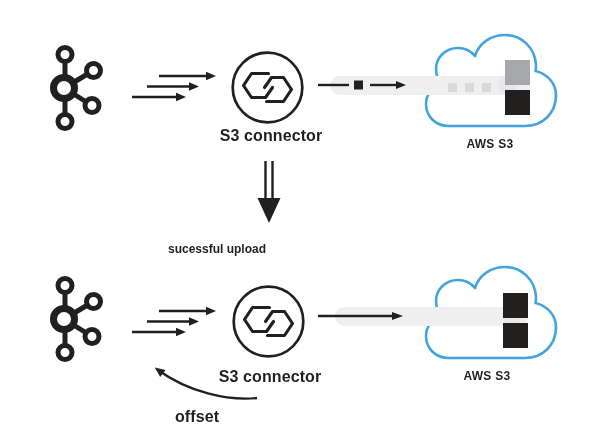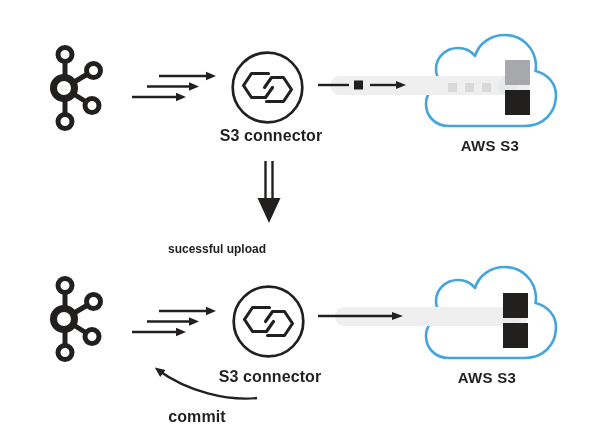--- a/index.html
+++ b/index.html
@@ -7,21 +7,21 @@
     position:relative;width:600px;height:443px;overflow:hidden;
     background:var(--background,#fff);
     font-family:"Liberation Sans",sans-serif;
     padding-left:44px;
   }
   .abs{position:absolute;}
   .label{
     font-weight:bold;color:var(--ink,#221f1f);text-align:center;
     font-size:16px;line-height:1.2;letter-spacing:.1px;white-space:nowrap;
   }
-  .label.small{font-size:15px;letter-spacing:.3px;}
+  .label.small{font-size:12px;letter-spacing:.3px;}
   .caption{font-weight:bold;color:var(--ink,#221f1f);text-align:left;
     font-size:12px;line-height:20px;}
   .ink-stroke{stroke:var(--ink,#221f1f);}
   .ink-fill{fill:var(--ink,#221f1f);}
   .no-fill{fill:none;}
   .white-fill{fill:#ffffff;}
   .blue-stroke{stroke:var(--cloud-blue,#44a5dc);}
   .capsule{
     background:var(--capsule,#efefef);border-radius:9.5px;height:19px;
   }
@@ -141,15 +141,15 @@
     <line class="ink-stroke" x1="6" y1="9" x2="80" y2="9" stroke-width="2.4"></line>
     <polygon class="ink-fill" points="80,4.9 80,13.1 91,9"></polygon>
   </svg>
 
   <div class="abs label small" style="left:427px;top:369px;width:120px">AWS S3</div>
 
   <svg class="abs" style="left:148px;top:362px" width="115" height="42" viewBox="0 0 115 42">
     <path class="ink-stroke no-fill" stroke-width="2.4" d="M 109,36 C 80,39 40,30 10,8"></path>
     <polygon class="ink-fill" points="6.8,5.6 17.5,7.9 12.2,15.1"></polygon>
   </svg>
-  <div class="abs label" style="left:137px;top:407px;width:120px">commit</div>
+  <div class="abs label" style="left:137px;top:407px;width:120px">offset</div>
 
 </div>
 
 </body></html>

